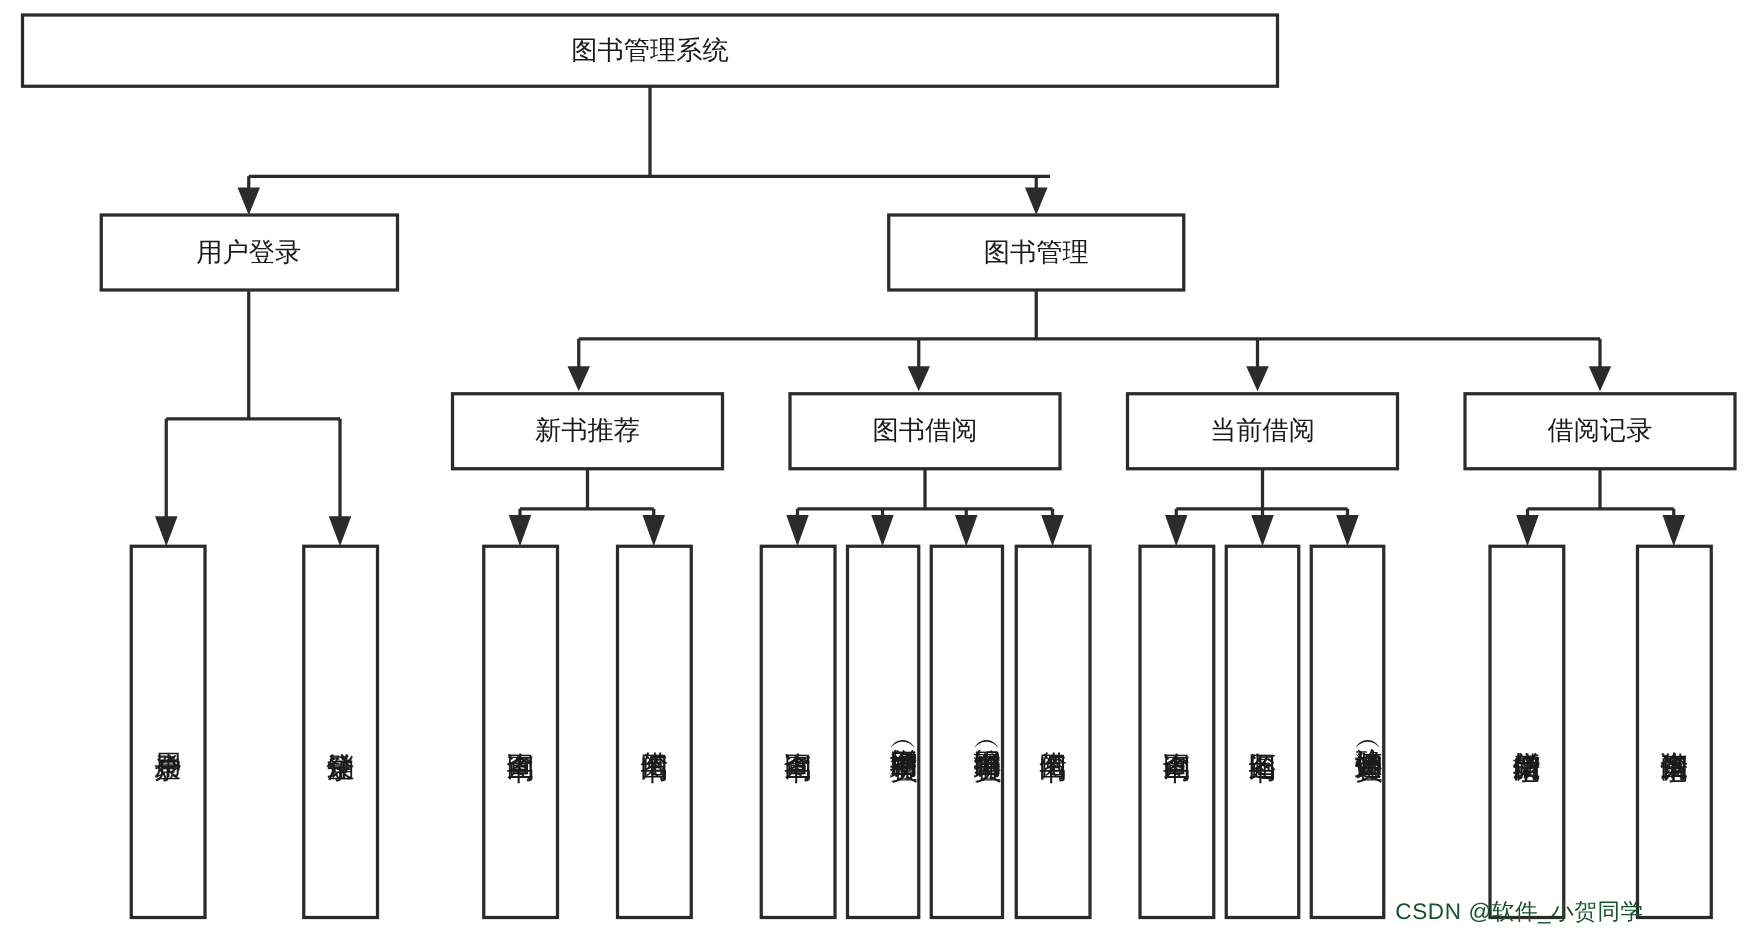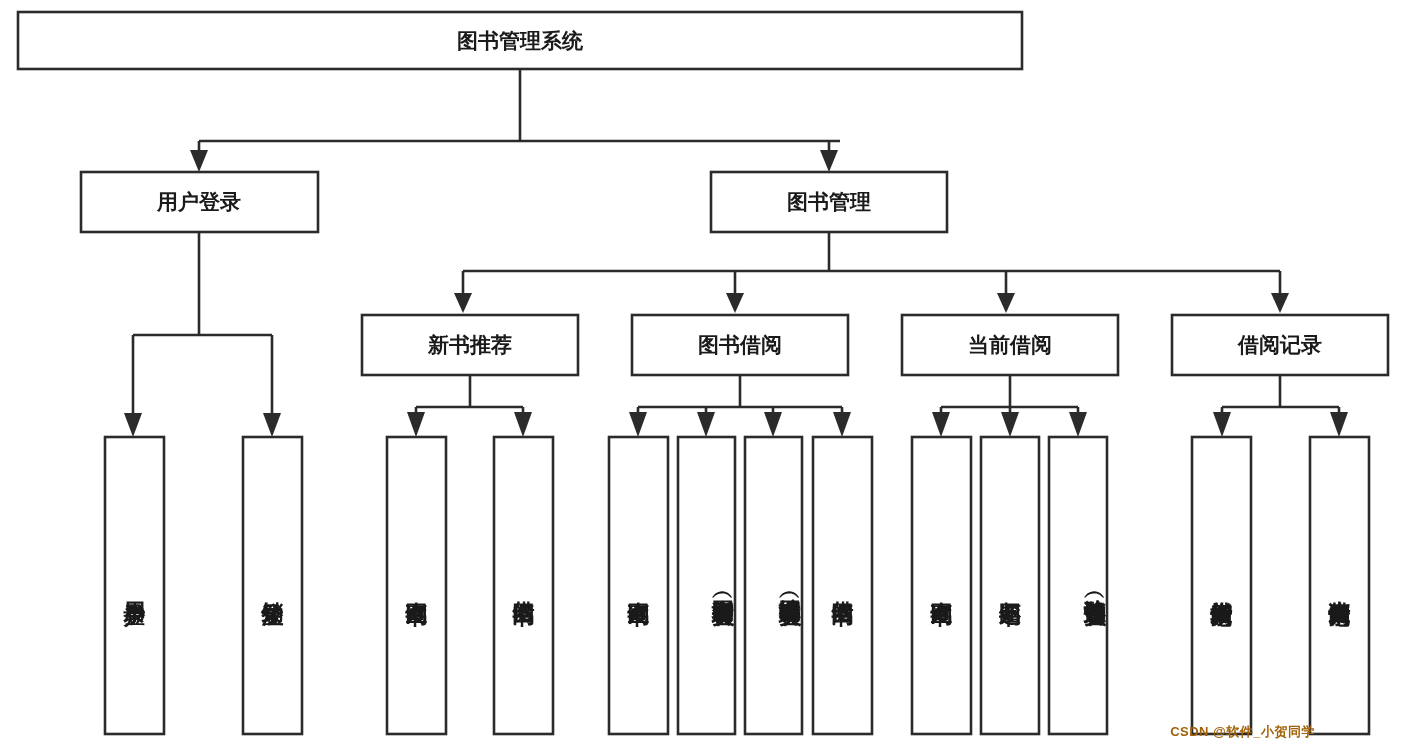--- a/index.html
+++ b/index.html
@@ -11,21 +11,20 @@
     width: 1405px;
     height: 747px;
     font-family: "Liberation Sans", "DejaVu Sans", sans-serif;
     overflow: hidden;
     position: relative;
   }
   #diagram-root {
     position: relative;
     width: 1325px;
     height: 747px;
-    font-weight: bold;
   }
   svg.flow {
     position: absolute;
     top: 0;
     left: 0;
     width: 1405px;
     height: 747px;
   }
   .node-rect {
     fill: #ffffff;
@@ -64,22 +63,22 @@
     justify-content: center;
     text-align: center;
     pointer-events: none;
     user-select: none;
   }
   .watermark {
     position: absolute;
     right: 10px;
     bottom: 6px;
     font-family: "Liberation Sans", "DejaVu Sans", sans-serif;
-    font-size: 13px;
-    color: #a16207;
+    font-size: 18px;
+    color: #14532d;
     letter-spacing: 0.5px;
     white-space: nowrap;
   }
 </style>
 </head>
 <body>
 
 <div id="diagram-root">
 
   <svg class="flow" viewBox="0 0 1405 747" xmlns="http://www.w3.org/2000/svg">

